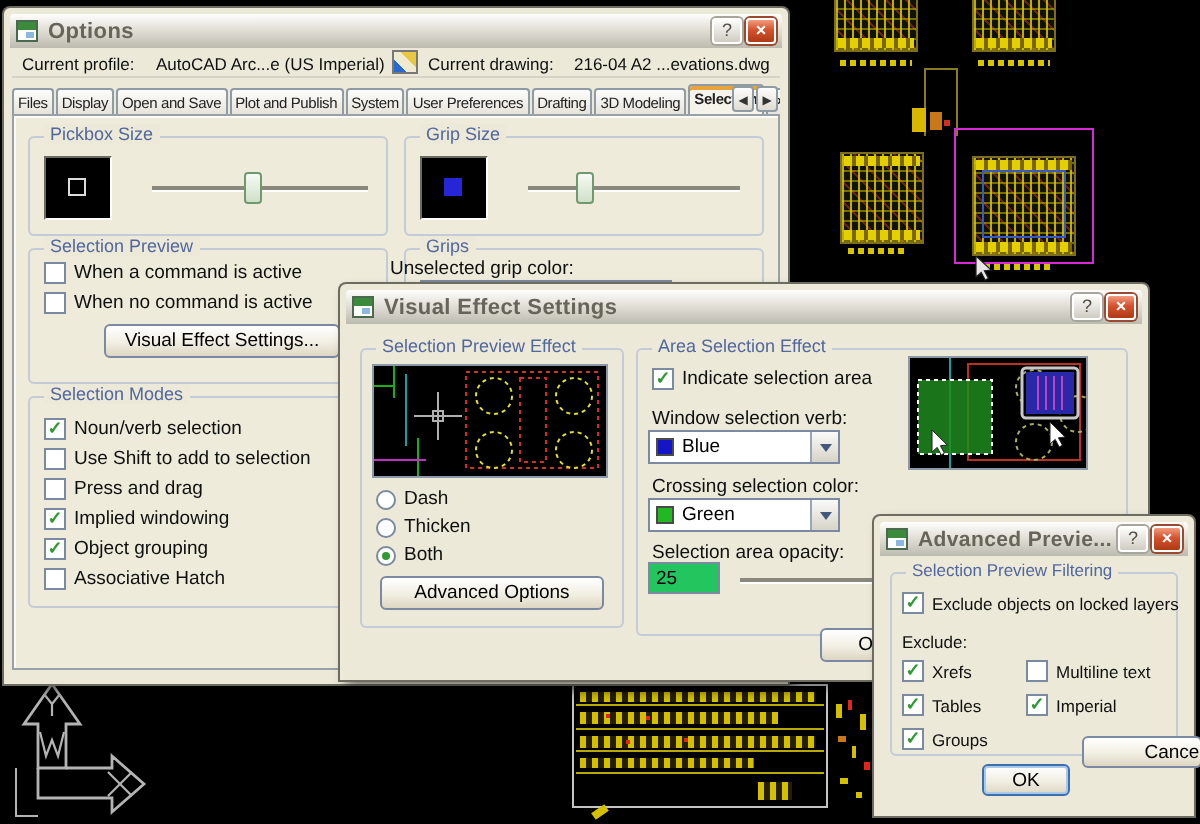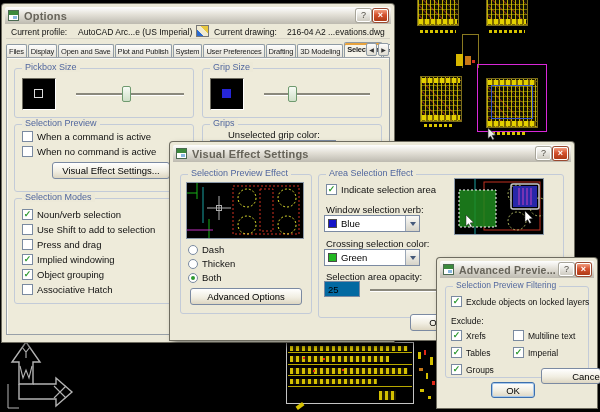--- a/index.html
+++ b/index.html
@@ -35,21 +35,21 @@
   .btn.def { border-color: #3c6fae; box-shadow: inset 0 0 0 1px #a9c9ea; }
 
   .combo { position: absolute; background: #fff; border: 1px solid #7b8aa2; display: flex; align-items: center; gap: 4px; padding-left: 3px; font-size: 9.5px; color: #000; }
   .sw { width: 9px; height: 9px; border: 1px solid #4a4a4a; flex: none; }
   .carrow { margin-left: auto; width: 14px; align-self: stretch; background: linear-gradient(#fafaf8,#d6d3c8); border-left: 1px solid #9aa6b6; display: flex; align-items: center; justify-content: center; }
   .tri { width: 0; height: 0; border: 3px solid transparent; border-top: 4px solid #44587a; margin-top: 4px; }
 
   .trk { position: absolute; height: 3px; background: #8a887c; border-bottom: 1px solid #fff; }
   .thumb { position: absolute; top: -7px; width: 9px; height: 16px; background: linear-gradient(180deg,#f7fbf5,#cfe0c8); border: 1px solid #6f9a6f; border-radius: 2px; }
 
-  .fld { position: absolute; background: #0369a1; border: 1px solid #7b8aa2; font-size: 9.5px; font-family: "Liberation Sans", sans-serif; padding: 1px 3px; }
+  .fld { position: absolute; background: #22c55e; border: 1px solid #7b8aa2; font-size: 9.5px; font-family: "Liberation Sans", sans-serif; padding: 1px 3px; }
 
   .blackbox { position: absolute; background: #000; border: 1px solid; border-color: #6e6c60 #fff #fff #6e6c60; }
   .pkbx { position: absolute; left: 50%; top: 50%; width: 9px; height: 9px; margin: -5px 0 0 -5px; border: 1px solid #dcdcdc; background: #000; }
   .gripbx { position: absolute; left: 50%; top: 50%; width: 9px; height: 9px; margin: -5px 0 0 -5px; }
 
   .pv { position: absolute; background: #000; border: 1px solid #8a98a8; }
   .pv svg { position: absolute; inset: 0; }
 
   
   .tabs { position: absolute; display: flex; align-items: flex-end; overflow: hidden; }
@@ -244,21 +244,21 @@
     <div class="blackbox" style="left:208px;top:74px;width:34px;height:32px;">
         <span class="gripbx" style="background: rgb(38, 38, 216);"></span>
       </div>
     <div class="trk" style="left:262px;top:89px;width:106px;">
       <i class="thumb" style="left:24px;"></i>
     </div>
 
     <div class="grp" style="left:200px;top:120px;width:180px;height:72px;">
       <span class="gt">Grips</span>
     </div>
-    <span class="lbl" style="left:226px;top:125px;">Unselected grip color:</span>
+    <span class="lbl" style="left:193px;top:125px;">Unselected grip color:</span>
     <div class="combo" style="left:208px;top:136px;width:126px;height:17px;">
       <span class="carrow">
           <i class="tri"></i>
         </span>
     </div>
   </div>
 
   <div class="dlg" style="left:170px;top:142px;width:404px;height:198px;z-index:20;">
     <div class="tb">
       <span class="dlgicon"></span>

